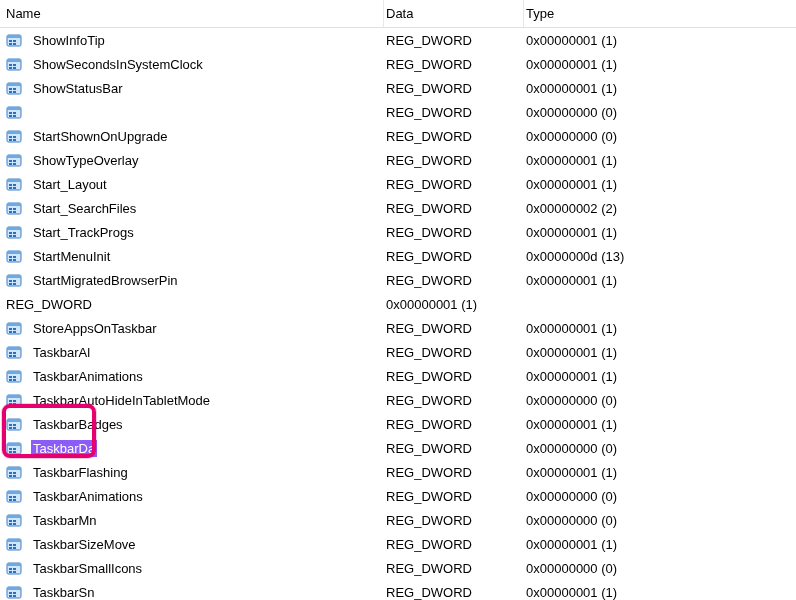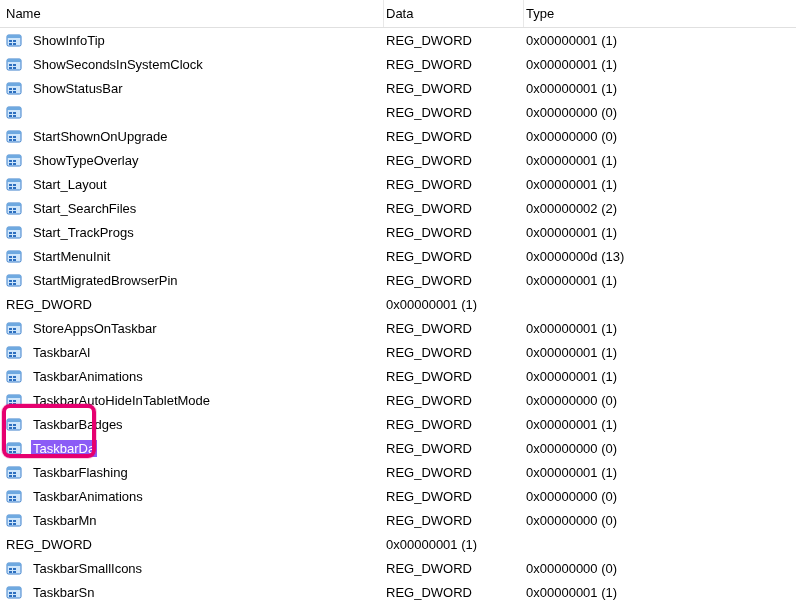--- a/index.html
+++ b/index.html
@@ -384,20 +384,31 @@
     <rect x="7" y="8" width="3" height="2" fill="#2d6fbf"></rect>
     <rect x="3" y="11" width="3" height="2" fill="#2d6fbf"></rect>
     <rect x="7" y="11" width="3" height="2" fill="#2d6fbf"></rect>
   </svg>
         <span class="label">TaskbarMn</span>
       </div>
       <div class="cell">REG_DWORD</div>
       <div class="cell">0x00000000 (0)</div>
     </div>
     <div class="row">
+      <div class="cell name-cell">
+        <svg class="icon-reg" viewBox="0 0 16 16">
+    <rect x="1" y="3" width="14" height="11" rx="1.5" fill="#cfe6fb" stroke="#3a7ecb" stroke-width="1"></rect>
+    <rect x="1" y="3" width="14" height="3" fill="#6fa9e0"></rect>
+    <rect x="3" y="8" width="3" height="2" fill="#2d6fbf"></rect>
+    <rect x="7" y="8" width="3" height="2" fill="#2d6fbf"></rect>
+    <rect x="3" y="11" width="3" height="2" fill="#2d6fbf"></rect>
+    <rect x="7" y="11" width="3" height="2" fill="#2d6fbf"></rect>
+  </svg>
+        <span class="label">TaskbarSizeMove</span>
+      </div>
       <div class="cell">REG_DWORD</div>
       <div class="cell">0x00000001 (1)</div>
     </div>
     <div class="row">
       <div class="cell name-cell">
         <svg class="icon-reg" viewBox="0 0 16 16">
     <rect x="1" y="3" width="14" height="11" rx="1.5" fill="#cfe6fb" stroke="#3a7ecb" stroke-width="1"></rect>
     <rect x="1" y="3" width="14" height="3" fill="#6fa9e0"></rect>
     <rect x="3" y="8" width="3" height="2" fill="#2d6fbf"></rect>
     <rect x="7" y="8" width="3" height="2" fill="#2d6fbf"></rect>

